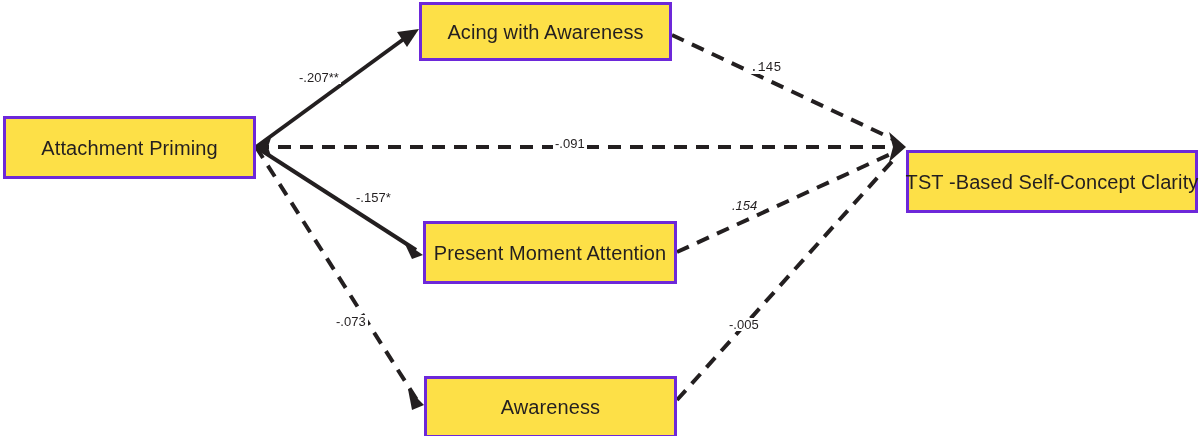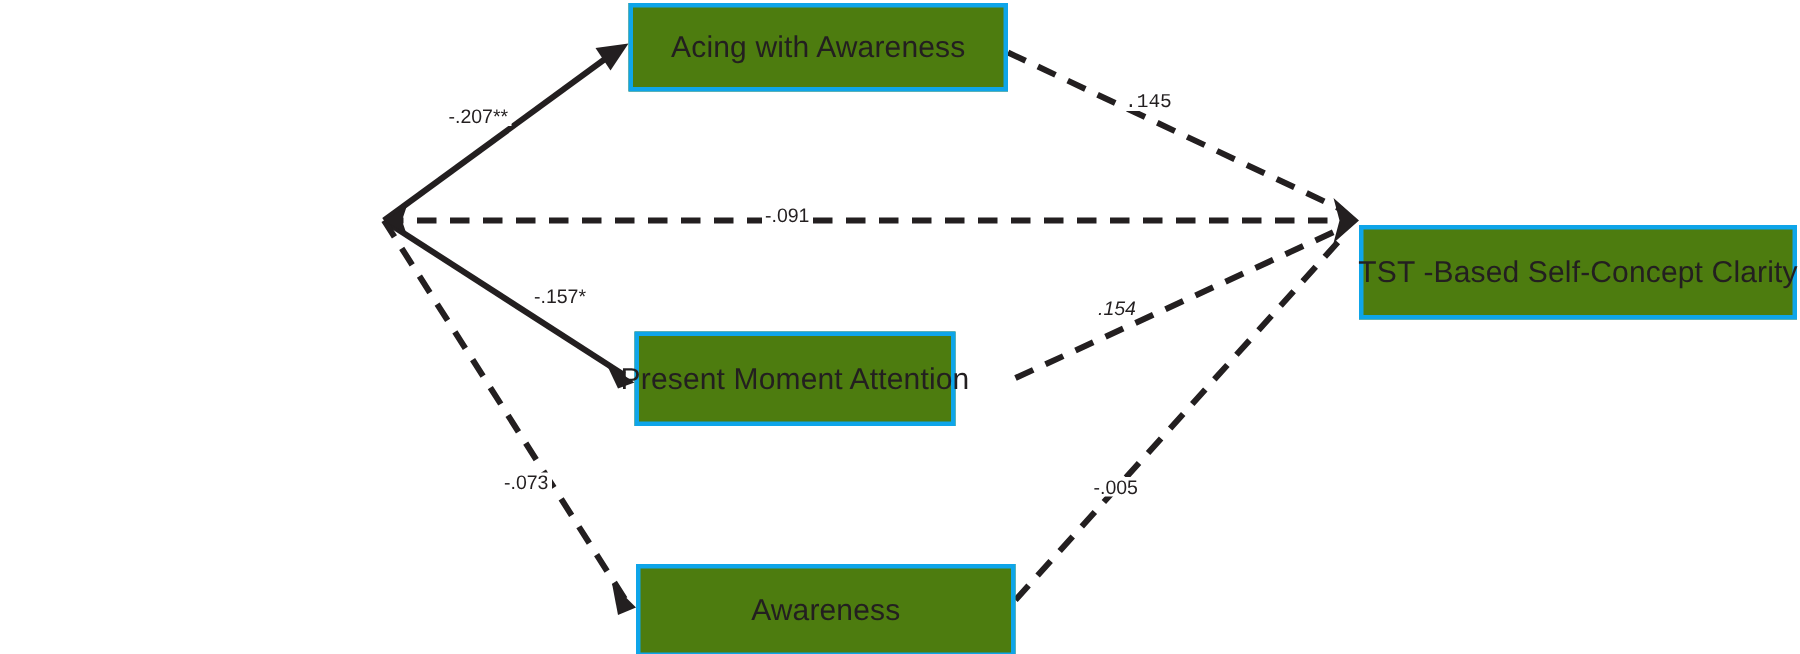--- a/index.html
+++ b/index.html
@@ -19,22 +19,22 @@
   #path-canvas {
     position: absolute;
     left: 0;
     top: 0;
     width: 1200px;
     height: 436px;
   }
   .node-box {
     position: absolute;
     box-sizing: border-box;
-    border: 3px solid #0ea5e9;
-    background: #4d7c0f;
+    border: 3px solid #6d28d9;
+    background: #fde047;
     display: flex;
     align-items: center;
     justify-content: center;
     text-align: center;
     color: #231f20;
     font-size: 20px;
     letter-spacing: 0.1px;
     white-space: nowrap;
     z-index: 3;
   }
@@ -93,26 +93,29 @@
     <line class="edge-line edge-dashed" x1="677" y1="400" x2="896" y2="157"></line>
 
     <line class="edge-line edge-dashed" x1="256" y1="147" x2="896" y2="147"></line>
 
     <polygon class="arrow-head" points="906,147 889,132 893,147 889,162"></polygon>
 
     <polygon class="arrow-head" points="256,147 271,138 268,147 271,156"></polygon>
 
   </svg>
 
+  <div class="node-box" style="left:3px; top:116px; width:253px; height:63px;">
+    <span class="node-label">Attachment Priming</span>
+  </div>
 
   <div class="node-box" style="left:419px; top:2px; width:253px; height:59px;">
     <span class="node-label">Acing with Awareness</span>
   </div>
 
-  <div class="node-box" style="left:423px; top:221px; width:214px; height:63px;">
+  <div class="node-box" style="left:423px; top:221px; width:254px; height:63px;">
     <span class="node-label">Present Moment Attention</span>
   </div>
 
   <div class="node-box" style="left:424px; top:376px; width:253px; height:62px;">
     <span class="node-label">Awareness</span>
   </div>
 
   <div class="node-box" style="left:906px; top:110px; width:292px; height:63px;margin-top:40px;">
     <span class="node-label">TST -Based Self-Concept Clarity</span>
   </div>
@@ -122,15 +125,15 @@
   <div class="edge-label" style="left:318px; top:191px;margin-left:36px;">-.157*</div>
 
   <div class="edge-label" style="left:334px; top:315px;">-.073</div>
 
   <div class="edge-label" style="left:748px; top:61px;font-family:Liberation Mono, monospace;">.145</div>
 
   <div class="edge-label" style="left:730px; top:199px;font-style:italic;">.154</div>
 
   <div class="edge-label" style="left:727px; top:318px;">-.005</div>
 
-  <div class="edge-label" style="left:508px; top:137px;">-.091</div>
+  <div class="edge-label" style="left:553px; top:137px;">-.091</div>
 
 </div>
 
 </body></html>

